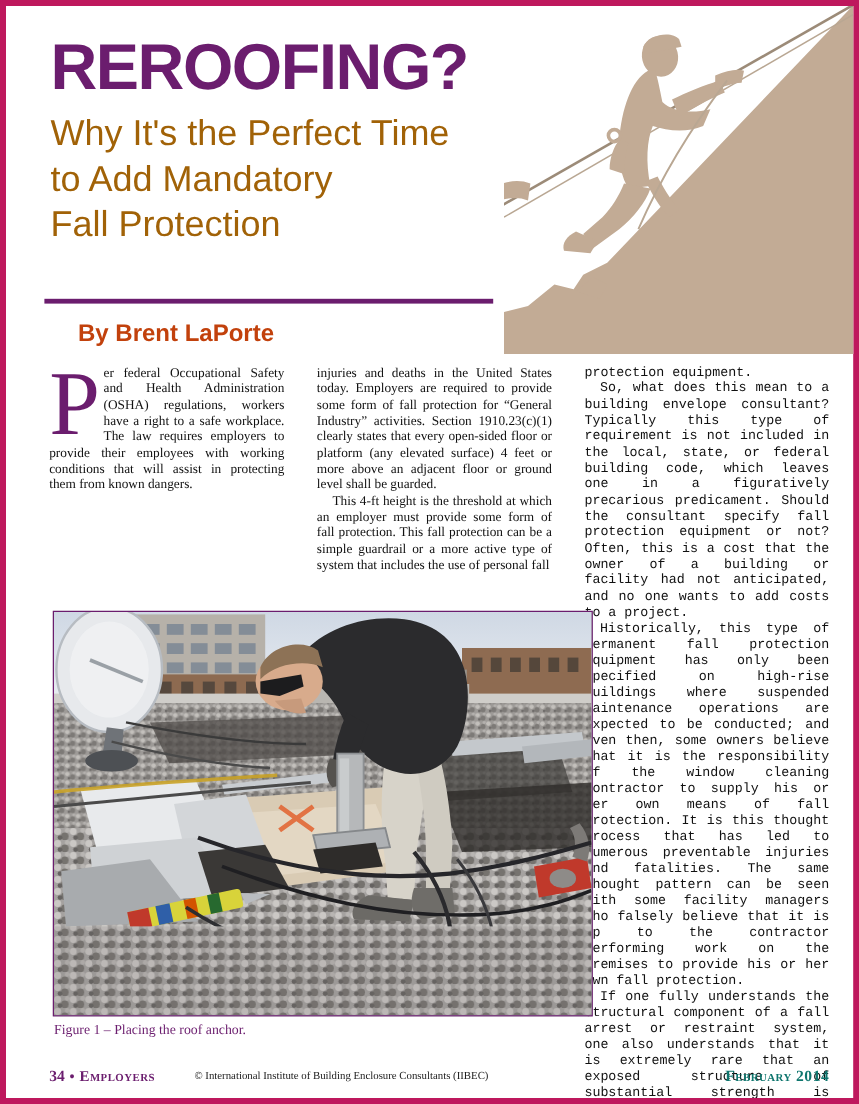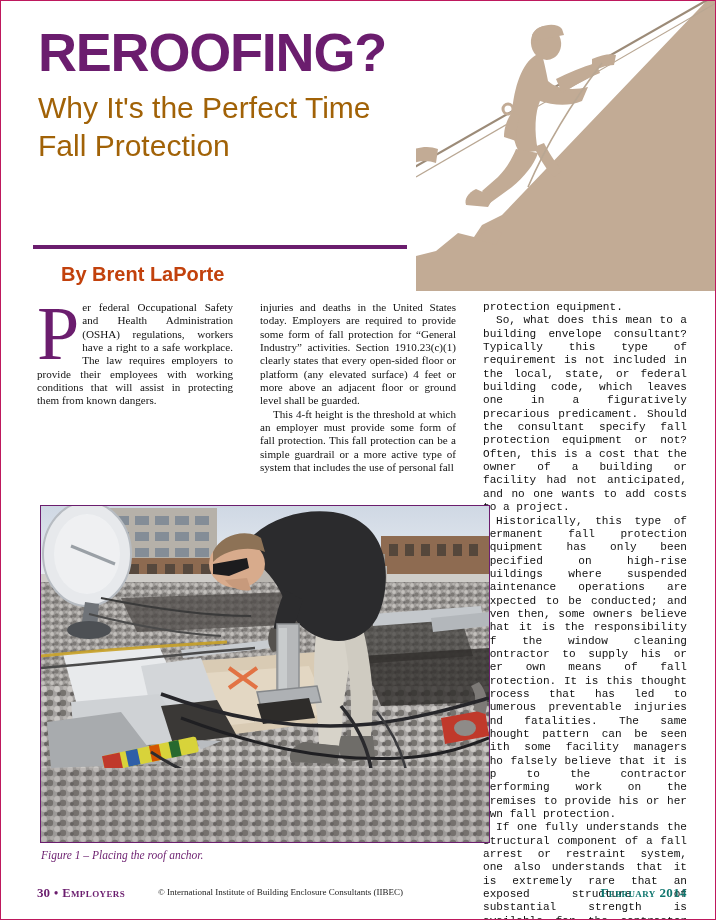--- a/index.html
+++ b/index.html
@@ -9,21 +9,21 @@
   }
   body {
     font-family: "Liberation Serif", serif;
   }
 
   .page {
     position: relative;
     width: 716px;
     height: 920px;
     box-sizing: border-box;
-    border: 1px solid #be185d;
+    border: 5px solid #be185d;
     background: #ffffff;
     overflow: hidden;
   }
 
   
   .hero {
     position: absolute;
     left: 1px;
     top: 0;
     width: 714px;
@@ -145,21 +145,20 @@
     overflow: hidden;
     background: #b9bcc0;
   }
   .photo-wrap svg { display: block; }
 
   .caption {
     position: absolute;
     left: 40px;
     top: 848px;
     font-family: "Liberation Serif", serif;
-    font-style: italic;
     font-size: 11.5px;
     color: #6b1d6e;
   }
   .footer {
     position: absolute;
     left: 36px;
     top: 884px;
     width: 650px;
     height: 20px;
   }
@@ -261,20 +260,21 @@
             <path d="M-10,152 C0,146 12,144 22,148 L20,162 C10,158 -2,160 -10,166 Z"></path>
           </g>
         </g>
       </svg>
     </div>
 
     <div class="masthead">
       <h1 class="title">REROOFING?</h1>
       <h2 class="subtitle">
         <span>Why It's the Perfect Time</span>
+        <span>to Add Mandatory</span>
         <span>Fall Protection</span>
       </h2>
     </div>
   </div>
 
   <div class="head-rule"></div>
   <div class="byline">By Brent LaPorte</div>
 
   <div class="cols">
 
@@ -470,19 +470,19 @@
         <rect x="0" y="262" width="448" height="74" fill="url(#stones2)"></rect>
         <rect x="0" y="262" width="448" height="74" fill="#6e6b68" opacity="0.16"></rect>
       </g>
     </svg>
   </div>
 
   <div class="caption">Figure 1 – Placing the roof anchor.</div>
 
   <div class="footer">
     <div class="folio">
-      <span class="pgnum">30</span><span class="dot">•</span><span class="mag">Employers</span>
+      <span class="pgnum">34</span><span class="dot">•</span><span class="mag">Employers</span>
     </div>
     <div class="copyright">© International Institute of Building Enclosure Consultants (IIBEC)</div>
     <div class="issue">February 2014</div>
   </div>
 
 </div>
 
 </body></html>

